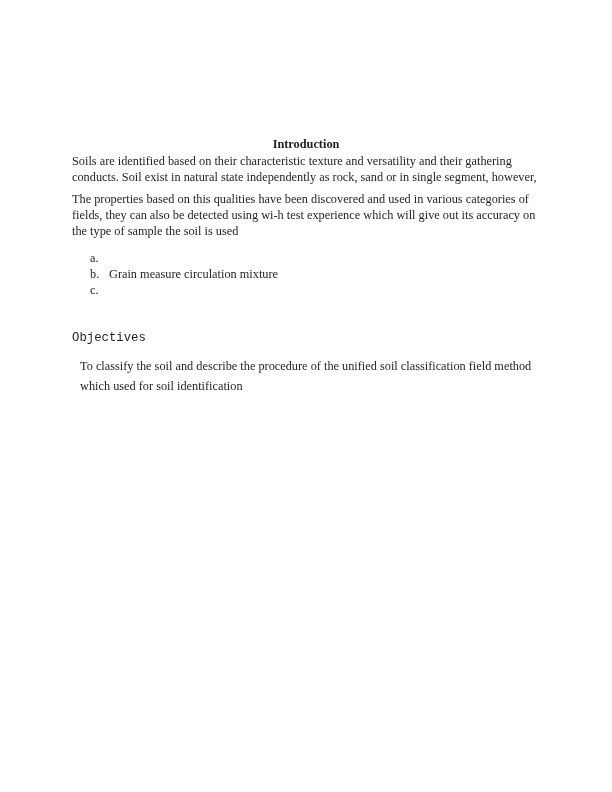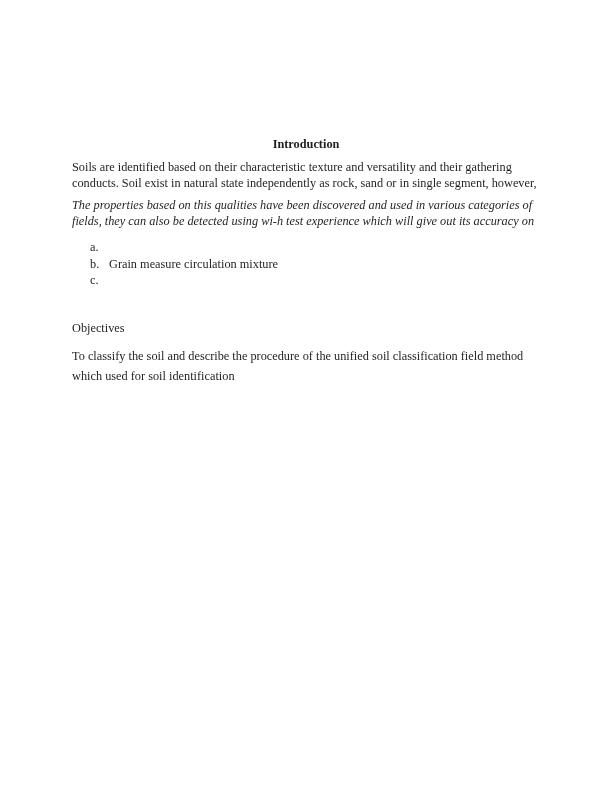--- a/index.html
+++ b/index.html
@@ -25,58 +25,61 @@
   }
   .doc-heading {
     text-align: center;
     font-weight: bold;
     line-height: 16.1px;
   }
   .para {
     line-height: 16.1px;
     text-align: left;
   }
-  .para-1 { margin-top: 7px; }
-  .para-2 { margin-top: 6.5px; font-style: italic; }
+  .para-1 { margin-top: 1px; }
+  .para-2 { margin-top: 6.5px; }
   .line { white-space: pre; }
   .alpha-list {
     margin-top: 10px;
     line-height: 16.1px;
   }
   .alpha-item { display: flex; }
   .alpha-item .marker {
     margin-left: 18px;
     width: 19px;
     flex: 0 0 19px;
   }
   .objectives-label {
     margin-top: 32px;
     line-height: 16.1px;
+    font-family: Liberation Mono, monospace;
   }
   .objectives-body {
     margin-top: 10px;
     line-height: 20px;
+    margin-left: 8px;
   }
 </style>
 </head>
 <body>
 
 <div class="page">
   <div class="content">
 
     <div class="doc-heading">Introduction</div>
 
     <div class="para para-1">
       <div class="line">Soils are identified based on their characteristic texture and versatility and their gathering</div>
       <div class="line">conducts. Soil exist in natural state independently as rock, sand or in single segment, however,</div>
     </div>
 
     <div class="para para-2">
       <div class="line">The properties based on this qualities have been discovered and used in various categories of</div>
       <div class="line">fields, they can also be detected using wi-h test experience which will give out its accuracy on</div>
+      <div class="line">the type of sample the soil is used</div>
     </div>
 
     <div class="alpha-list">
       <div class="alpha-item">
         <span class="marker">a.</span>
       </div>
       <div class="alpha-item">
         <span class="marker">b.</span>
         <span class="item-text">Grain measure circulation mixture</span>
       </div>

